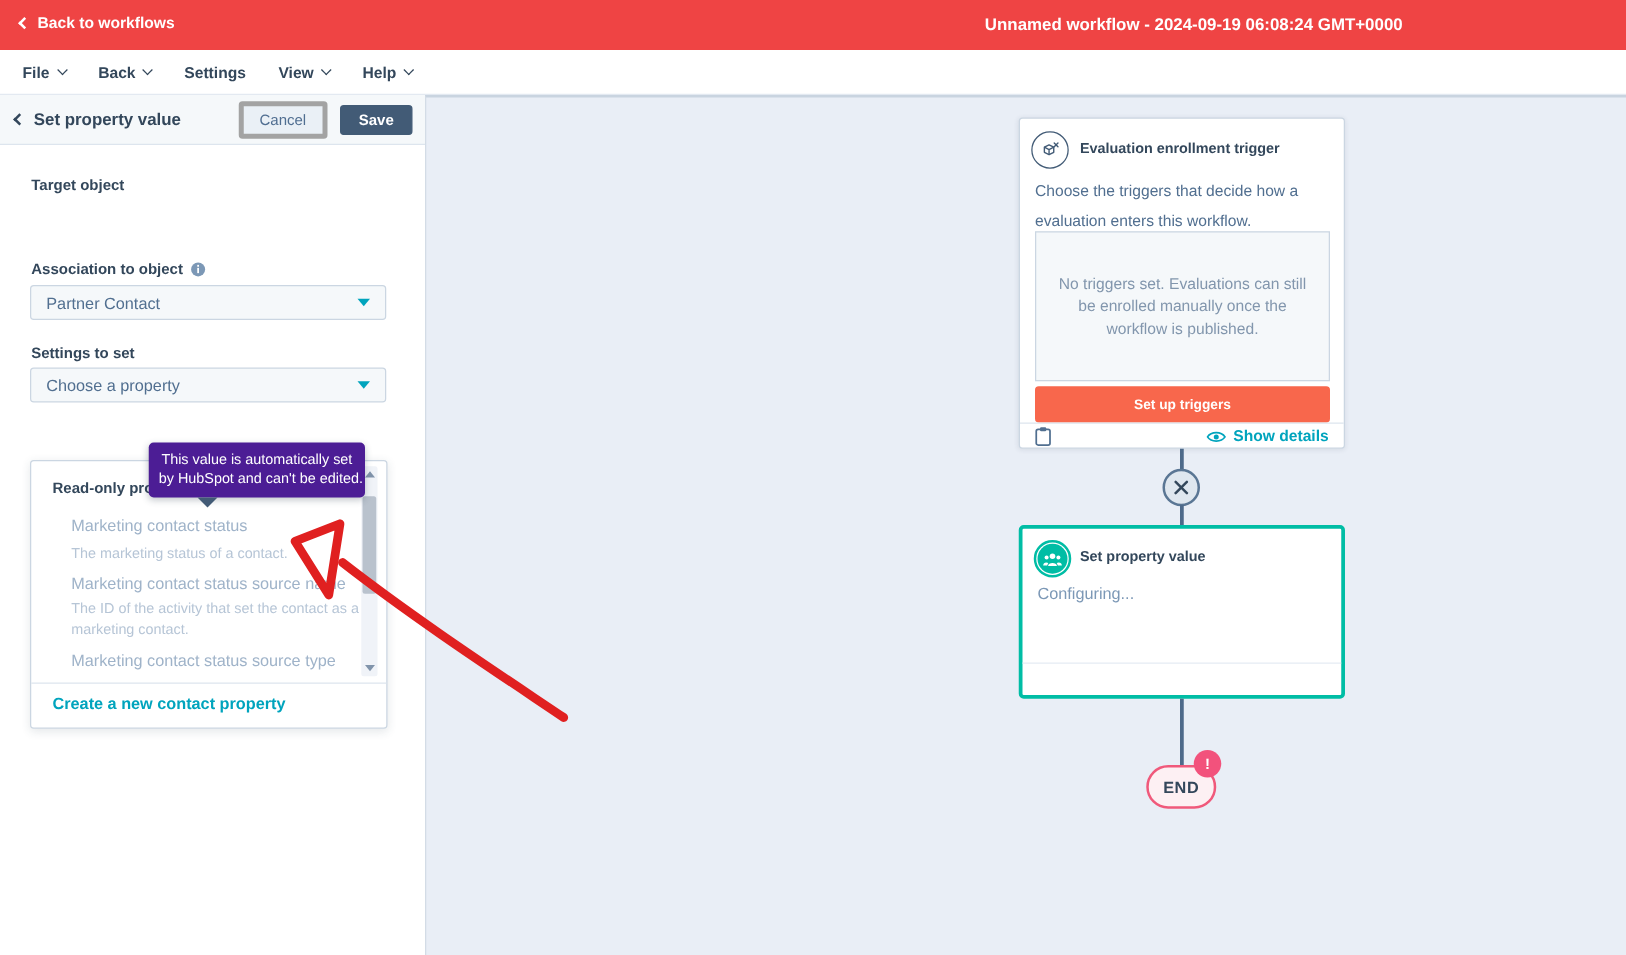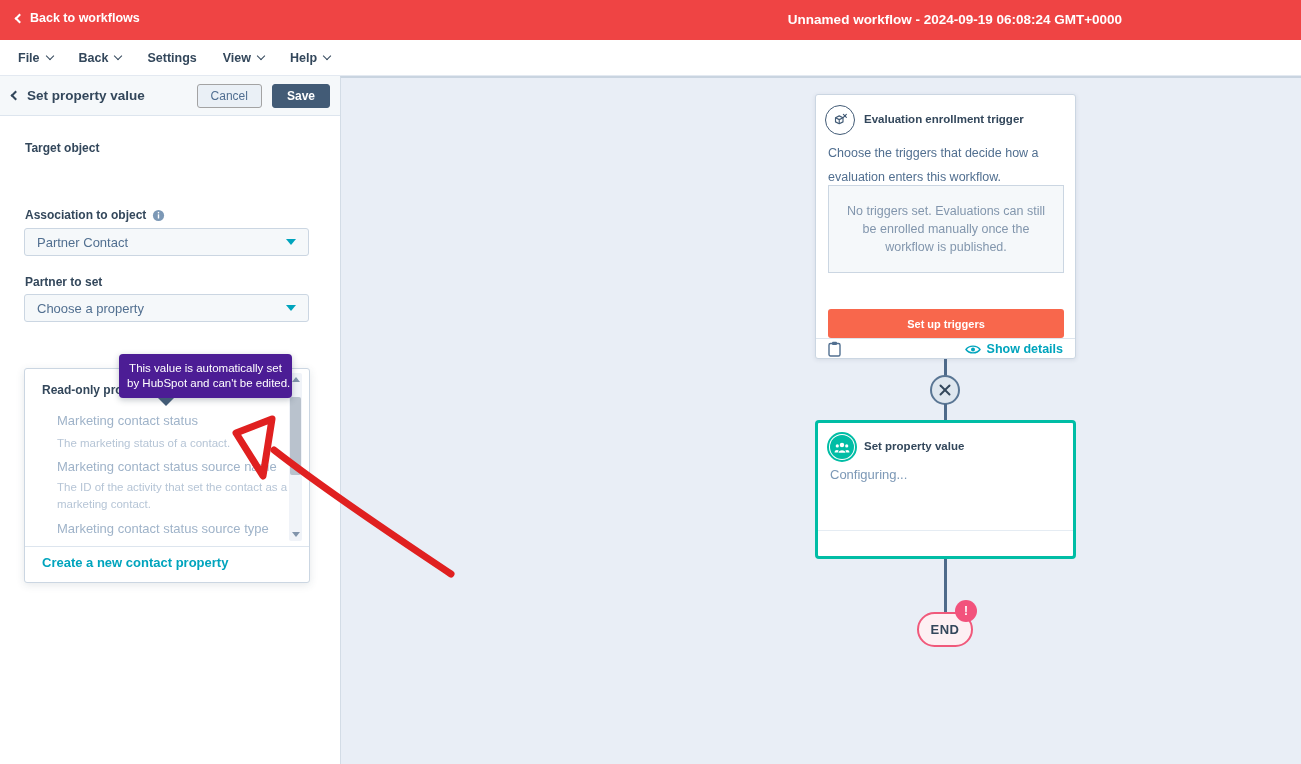--- a/index.html
+++ b/index.html
@@ -18,21 +18,21 @@
   .chev-down { display:inline-block; width:6px; height:6px; border-right:1.6px solid #33475b; border-bottom:1.6px solid #33475b; transform:rotate(45deg); margin-left:7px; margin-bottom:3px; }
 
   
   .canvas { position:absolute; left:340px; top:76px; width:961px; height:688px; background:#e9eef6; border-top:2px solid #c9d4e0; border-left:1px solid #d3dce6; }
 
   
   .panel { position:absolute; left:0; top:76px; width:340px; height:688px; background:#fff; }
   .panel-header { position:absolute; left:0; top:0; width:340px; height:40px; background:#f5f8fa; border-bottom:1px solid #dde5ee; display:flex; align-items:center; padding:0 10px 0 12px; }
   .panel-title { color:#33475b; font-size:13.5px; font-weight:bold; margin-left:8px; }
   .panel-header .spacer { flex:1; }
-  .btn-cancel { background:#eaf0f6; border:1px solid #a3a3a3; color:#506e91; font-size:12px; padding:4px 13px; border-radius:3px; cursor:pointer; font-family:inherit; }
+  .btn-cancel { background:#eaf0f6; border:4px solid #a3a3a3; color:#506e91; font-size:12px; padding:4px 13px; border-radius:3px; cursor:pointer; font-family:inherit; }
   .btn-save { background:#425b76; border:1px solid #425b76; color:#fff; font-size:12px; font-weight:bold; padding:4px 14px; border-radius:3px; margin-left:10px; cursor:pointer; font-family:inherit; }
 
   .field-label { position:absolute; left:25px; color:#33475b; font-size:12px; font-weight:bold; display:flex; align-items:center; gap:6px; }
   .select { position:absolute; left:24px; width:285px; height:28px; background:#f5f8fa; border:1px solid #cbd6e2; border-radius:3px; color:#516f90; font-size:13px; display:flex; align-items:center; padding:0 12px; cursor:pointer; }
   .select .grow { flex:1; }
   .tri-down { width:0; height:0; border-left:5px solid transparent; border-right:5px solid transparent; border-top:6px solid #00a4bd; }
 
   .search-box { position:absolute; left:33px; top:261px; width:267px; height:29px; background:#fff; border:2px solid #00a4bd; border-radius:3px; display:flex; align-items:center; padding:0 9px; }
   .search-text { color:#7c98b6; font-size:13px; }
   .text-caret { display:inline-block; width:1.5px; height:15px; background:#33475b; margin-left:1px; }
@@ -54,21 +54,21 @@
   .tooltip-arrow { position:absolute; left:39px; bottom:-8px; width:0; height:0; border-left:8px solid transparent; border-right:8px solid transparent; border-top:8px solid #425b76; }
 
   .info-icon { display:inline-block; }
 
   
   .card { position:absolute; background:#fff; border:1px solid #cbd6e2; border-radius:3px; box-shadow:0 1px 4px rgba(45,62,80,.1); }
   .trigger-card { left:815px; top:94px; width:261px; height:265px; }
   .node-icon-ring { position:absolute; left:9px; top:10px; width:30px; height:30px; border:1.5px solid #425b76; border-radius:50%; display:flex; align-items:center; justify-content:center; background:#fff; }
   .node-title { position:absolute; left:48px; top:18px; color:#33475b; font-size:11.5px; font-weight:bold; white-space:nowrap; }
   .trigger-desc { position:absolute; left:12px; top:46px; width:242px; color:#516f90; font-size:12.5px; line-height:24px; }
-  .empty-box { position:absolute; left:12px; top:90px; width:236px; height:88px; background:#f5f8fa; border:1px solid #cbd6e2; display:flex; flex-direction:column; align-items:center; justify-content:center; }
+  .empty-box { position:absolute; left:12px; top:90px; width:236px; height:120px; background:#f5f8fa; border:1px solid #cbd6e2; display:flex; flex-direction:column; align-items:center; justify-content:center; }
   .empty-line { color:#8296ad; font-size:12.5px; line-height:18px; text-align:center; }
   .btn-orange { position:absolute; left:12px; top:214px; width:236px; height:29px; background:#f8674c; color:#fff; font-size:11px; font-weight:bold; border:none; border-radius:3px; cursor:pointer; font-family:inherit; }
   .card-footer { position:absolute; left:0; top:243px; width:259px; height:21px; border-top:1px solid #dde5ee; display:flex; align-items:center; padding:0 12px; }
   .card-footer .grow { flex:1; }
   .show-details { color:#00a4bd; font-size:12.5px; font-weight:bold; display:flex; align-items:center; gap:6px; cursor:pointer; }
 
   .conn { position:absolute; width:3px; background:#4e6a8a; }
   .x-circle { position:absolute; left:930px; top:375px; width:30px; height:30px; border-radius:50%; background:#dfe7ef; border:2px solid #5a7694; display:flex; align-items:center; justify-content:center; cursor:pointer; }
 
   .action-card { position:absolute; left:815px; top:420px; width:261px; height:139px; background:#fff; border:3px solid #00bda5; border-radius:4px; }
@@ -139,21 +139,21 @@
         <rect x="5.8" y="5.3" width="1.4" height="4.2" fill="#fff"></rect>
         <rect x="5.8" y="2.9" width="1.4" height="1.5" fill="#fff"></rect>
       </svg>
     </div>
     <div class="select" style="top:152px;">
       <span>Partner Contact</span>
       <span class="grow"></span>
       <span class="tri-down"></span>
     </div>
 
-    <div class="field-label" style="top:199px;">Partner to set</div>
+    <div class="field-label" style="top:199px;">Settings to set</div>
     <div class="select" style="top:218px;">
       <span>Choose a property</span>
       <span class="grow"></span>
       <span class="tri-down"></span>
     </div>
 
 
     <div class="dropdown">
       <div class="dd-group">Read-only properties</div>
 

